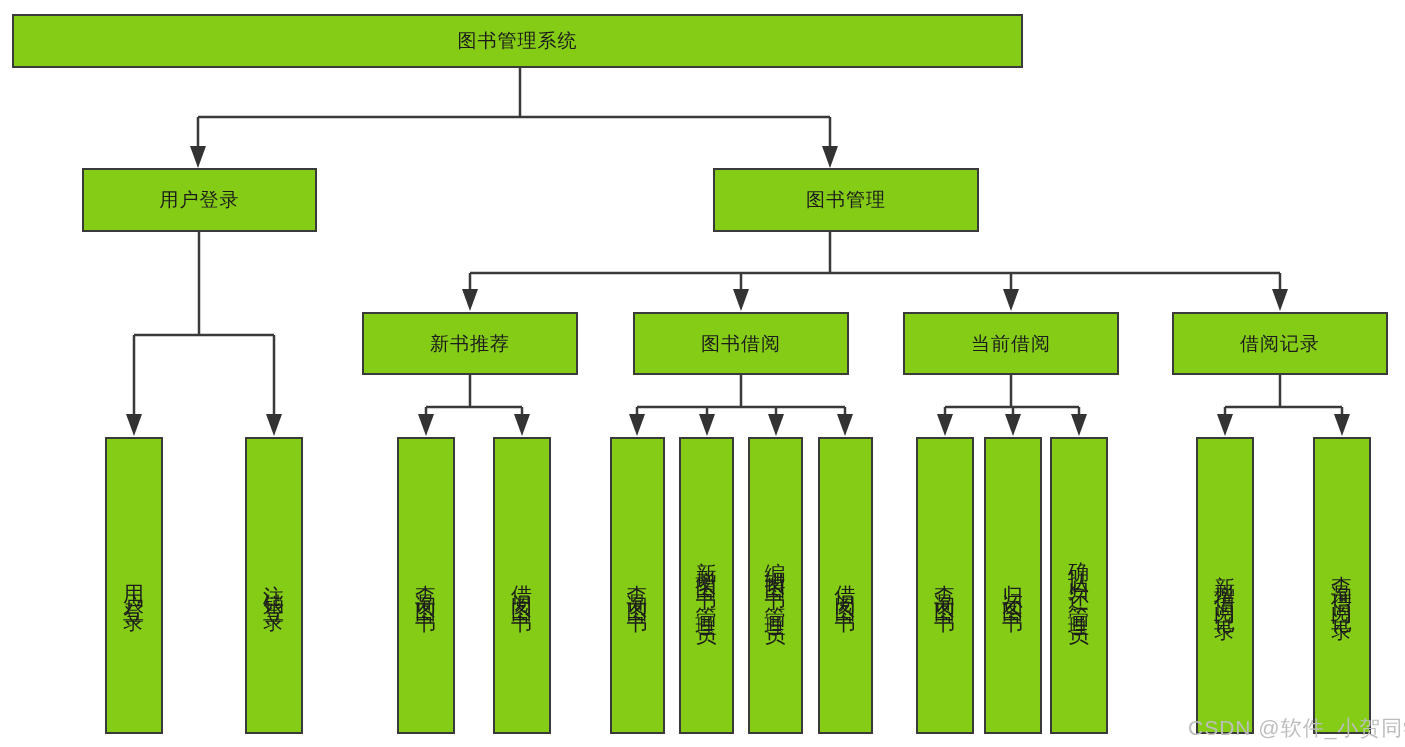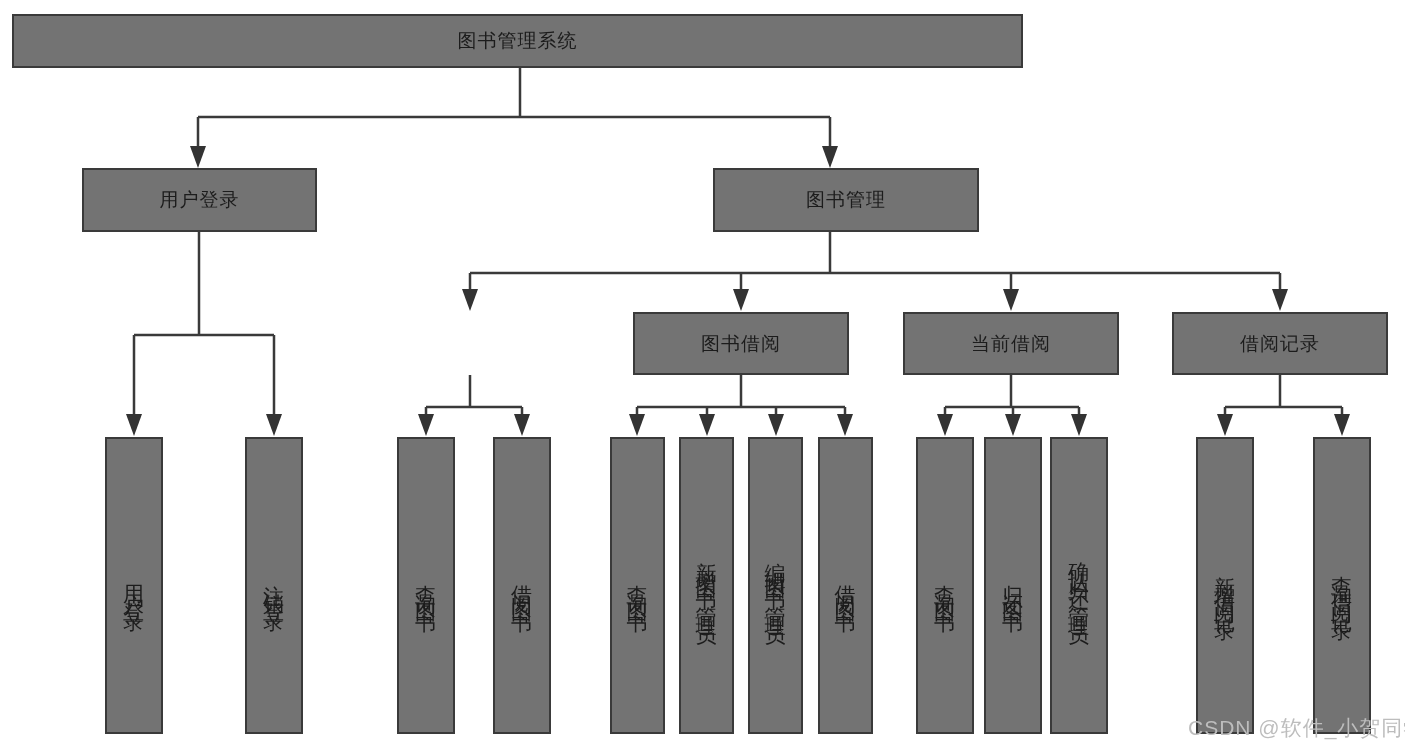--- a/index.html
+++ b/index.html
@@ -4,21 +4,21 @@
 <style>
   html,body{margin:0;padding:0;}
   body{
     width:1405px;height:747px;position:relative;overflow:hidden;
     background:#ffffff;
     font-family:"Liberation Sans","DejaVu Sans",sans-serif;
     color:#1c1c1c;
   }
   #canvas{position:absolute;inset:0;width:1405px;height:747px;}
   .box{
-    position:absolute;background:#737373;border:2px solid #3a3a3a;
+    position:absolute;background:#84cc16;border:2px solid #3a3a3a;
     box-sizing:border-box;display:flex;align-items:center;justify-content:center;
     z-index:2;
   }
   .hbox{font-size:19px;letter-spacing:1px;}
   .vbox{
     writing-mode:vertical-rl;text-orientation:mixed;
     font-size:21px;letter-spacing:9px;line-height:1;
     top:437px;height:297px;
   }
   
@@ -90,20 +90,21 @@
       <polygon points="1217,414 1233,414 1225,436"></polygon>
       <polygon points="1334,414 1350,414 1342,436"></polygon>
     </g>
   </svg>
 
   <div class="box hbox root">图书管理系统</div>
 
   <div class="box hbox l2-0">用户登录</div>
   <div class="box hbox l2-1">图书管理</div>
 
+  <div class="box hbox l3-0">新书推荐</div>
   <div class="box hbox l3-1">图书借阅</div>
   <div class="box hbox l3-2">当前借阅</div>
   <div class="box hbox l3-3">借阅记录</div>
 
   <div class="box vbox a1">用户登录</div>
   <div class="box vbox a2">注销登录</div>
 
   <div class="box vbox b1">查询图书</div>
   <div class="box vbox b2">借阅图书</div>
 

